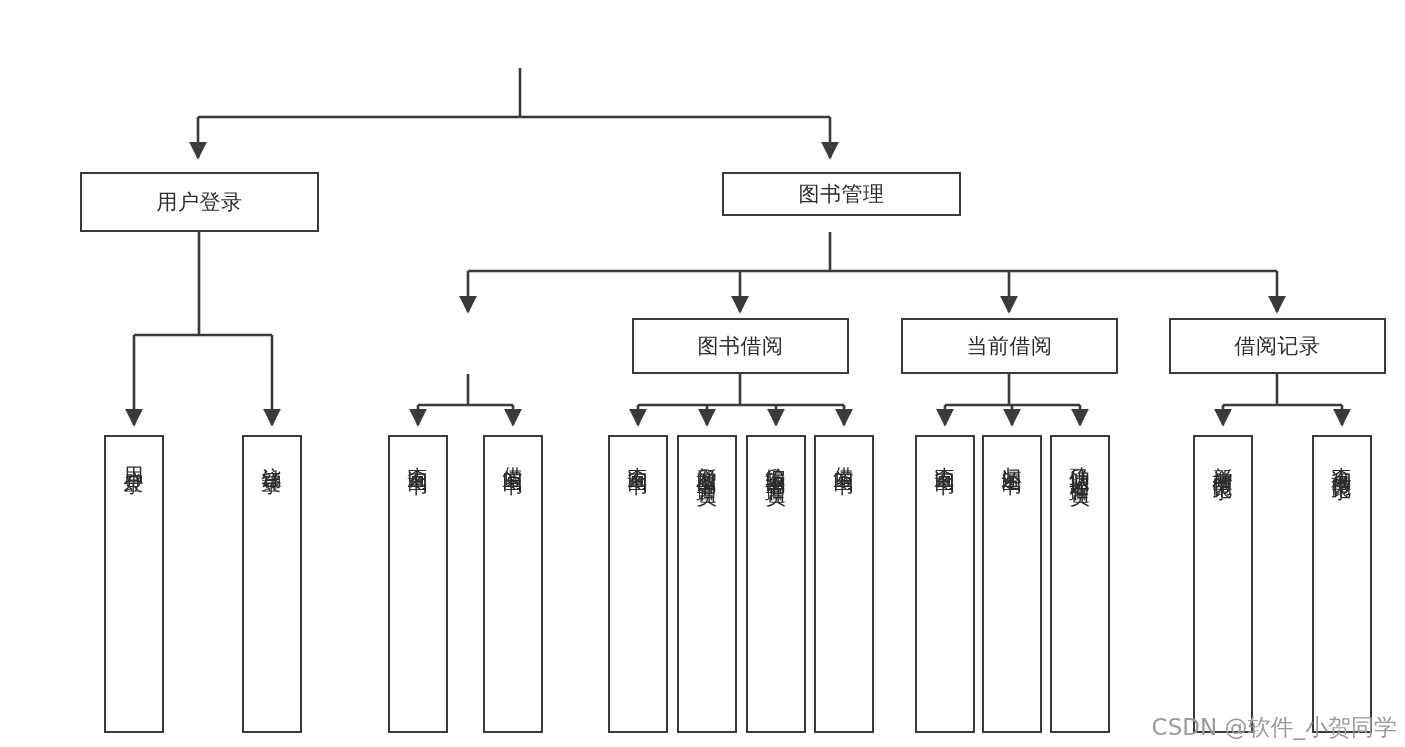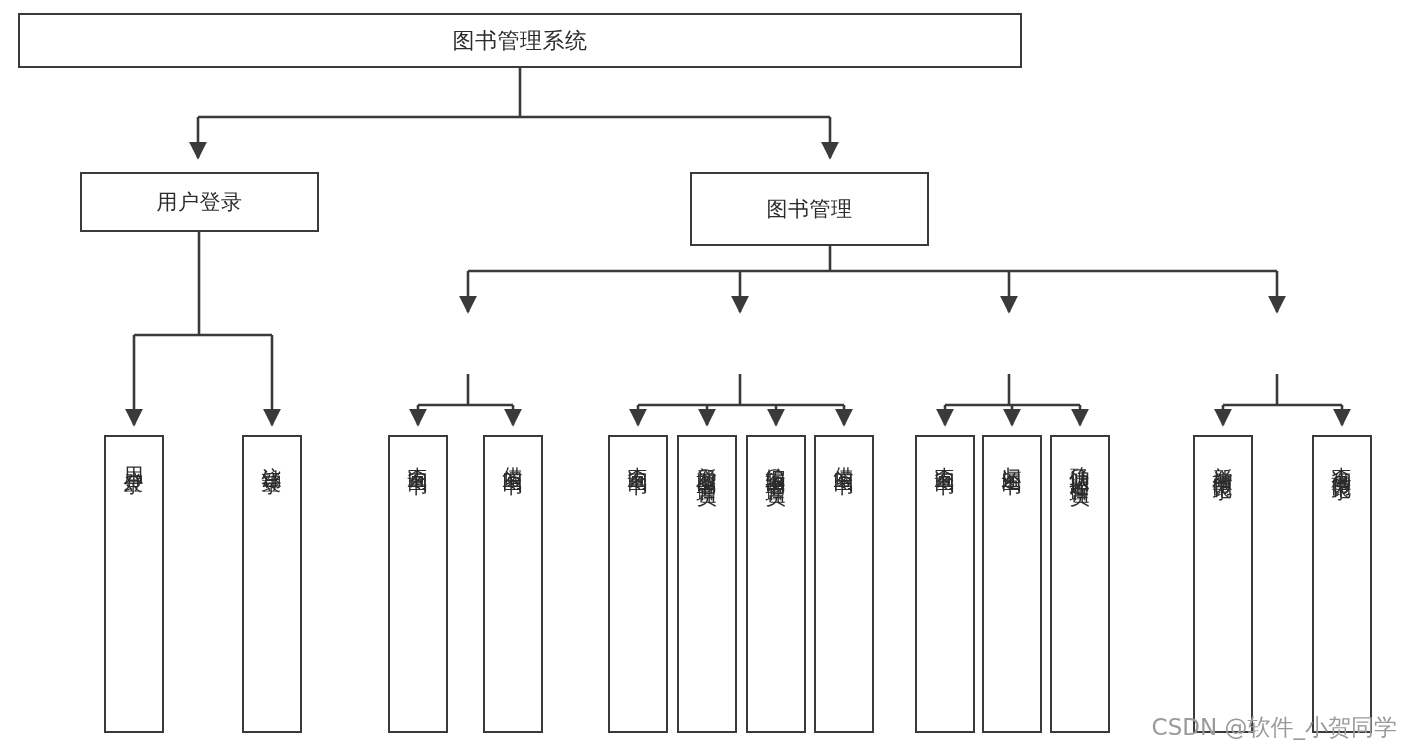--- a/index.html
+++ b/index.html
@@ -119,35 +119,41 @@
       <path d="M 1012 405 L 1012 425" marker-end="url(#arrow)"></path>
       <path d="M 1080 405 L 1080 425" marker-end="url(#arrow)"></path>
 
       <path d="M 1277 374 L 1277 405"></path>
       <path d="M 1223 405 L 1342 405"></path>
       <path d="M 1223 405 L 1223 425" marker-end="url(#arrow)"></path>
       <path d="M 1342 405 L 1342 425" marker-end="url(#arrow)"></path>
     </g>
   </svg>
 
-  <div class="node horiz root" style="left:18px; top:13px; width:1004px; height:55px;">
-    <span class="label">图书管理系统</span>
-  </div>
 
   <div class="node horiz" style="left:80px; top:172px; width:239px; height:60px;">
     <span class="label">用户登录</span>
   </div>
 
-  <div class="node horiz" style="left:690px; top:172px; width:239px; height:74px;">
+  <div class="node horiz" style="left:722px; top:172px; width:239px; height:44px;">
     <span class="label">图书管理</span>
   </div>
 
 
-
-
+  <div class="node horiz" style="left:632px; top:318px; width:217px; height:56px;">
+    <span class="label">图书借阅</span>
+  </div>
+
+  <div class="node horiz" style="left:901px; top:318px; width:217px; height:56px;">
+    <span class="label">当前借阅</span>
+  </div>
+
+  <div class="node horiz" style="left:1169px; top:318px; width:217px; height:56px;">
+    <span class="label">借阅记录</span>
+  </div>
 
   <div class="node vert" style="left:104px; top:435px; width:60px; height:298px;">
     <span class="label">用户登录</span>
   </div>
 
   <div class="node vert" style="left:242px; top:435px; width:60px; height:298px;">
     <span class="label">注销登录</span>
   </div>
 
   <div class="node vert" style="left:388px; top:435px; width:60px; height:298px;">

